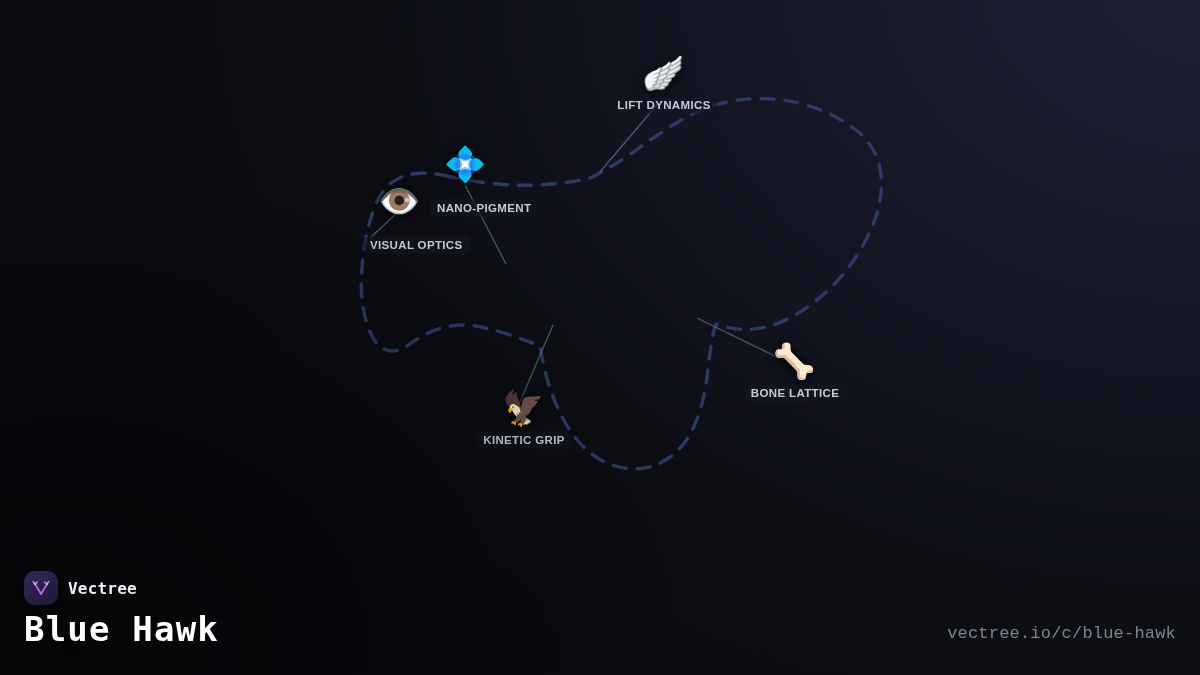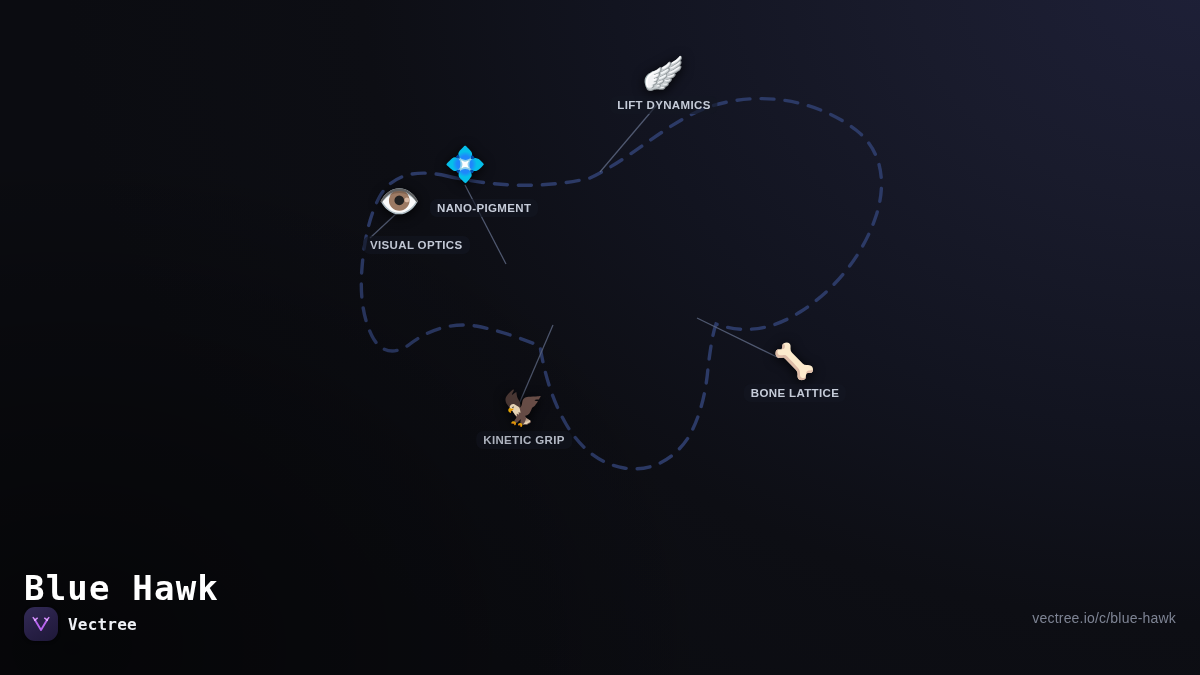--- a/index.html
+++ b/index.html
@@ -96,23 +96,23 @@
     font-family: "DejaVu Sans Mono", "Liberation Mono", monospace;
     font-size: 34px;
     font-weight: bold;
     color: #ffffff;
     letter-spacing: 1.2px;
     line-height: 1.05;
   }
   #url {
     position: absolute;
     right: 24px;
-    bottom: 49px;
-    font-family: Liberation Sans, sans-serif;
-    font-size: 14px;
+    bottom: 32px;
+    font-family: Liberation Mono, monospace;
+    font-size: 17px;
     color: #7e8494;
     letter-spacing: 0.2px;
   }
 </style>
 </head>
 <body>
 
 <div id="stage">
 
   <svg id="graph" viewBox="0 0 1200 675" xmlns="http://www.w3.org/2000/svg">
@@ -164,30 +164,30 @@
   </div>
 
   <div class="node" style="left:795px; top:372px;">
     <div class="node-glyph">🦴</div>
     <div class="node-label">BONE LATTICE</div>
   </div>
 
   <div id="vignette"></div>
 
   <div id="brand">
-    <div id="brand-title">Blue Hawk</div>
     <div id="brand-row">
       <div id="brand-logo">
         <svg width="22" height="22" viewBox="0 0 22 22" xmlns="http://www.w3.org/2000/svg">
           <path d="M5 7 L11 17 L17 7" fill="none" stroke="#b765ef" stroke-width="1.9" stroke-linecap="round" stroke-linejoin="round"></path>
           <path d="M5 7 L3.2 4.6 M5 7 L7.3 5.2" fill="none" stroke="#d48bff" stroke-width="1.5" stroke-linecap="round"></path>
           <path d="M17 7 L18.8 4.6 M17 7 L14.7 5.2" fill="none" stroke="#d48bff" stroke-width="1.5" stroke-linecap="round"></path>
           <circle cx="5" cy="7" r="1.15" fill="#e0a6ff"></circle>
           <circle cx="17" cy="7" r="1.15" fill="#e0a6ff"></circle>
         </svg>
       </div>
       <div id="brand-name">Vectree</div>
     </div>
+    <div id="brand-title">Blue Hawk</div>
   </div>
 
   <div id="url">vectree.io/c/blue-hawk</div>
 
 </div>
 
 </body></html>

